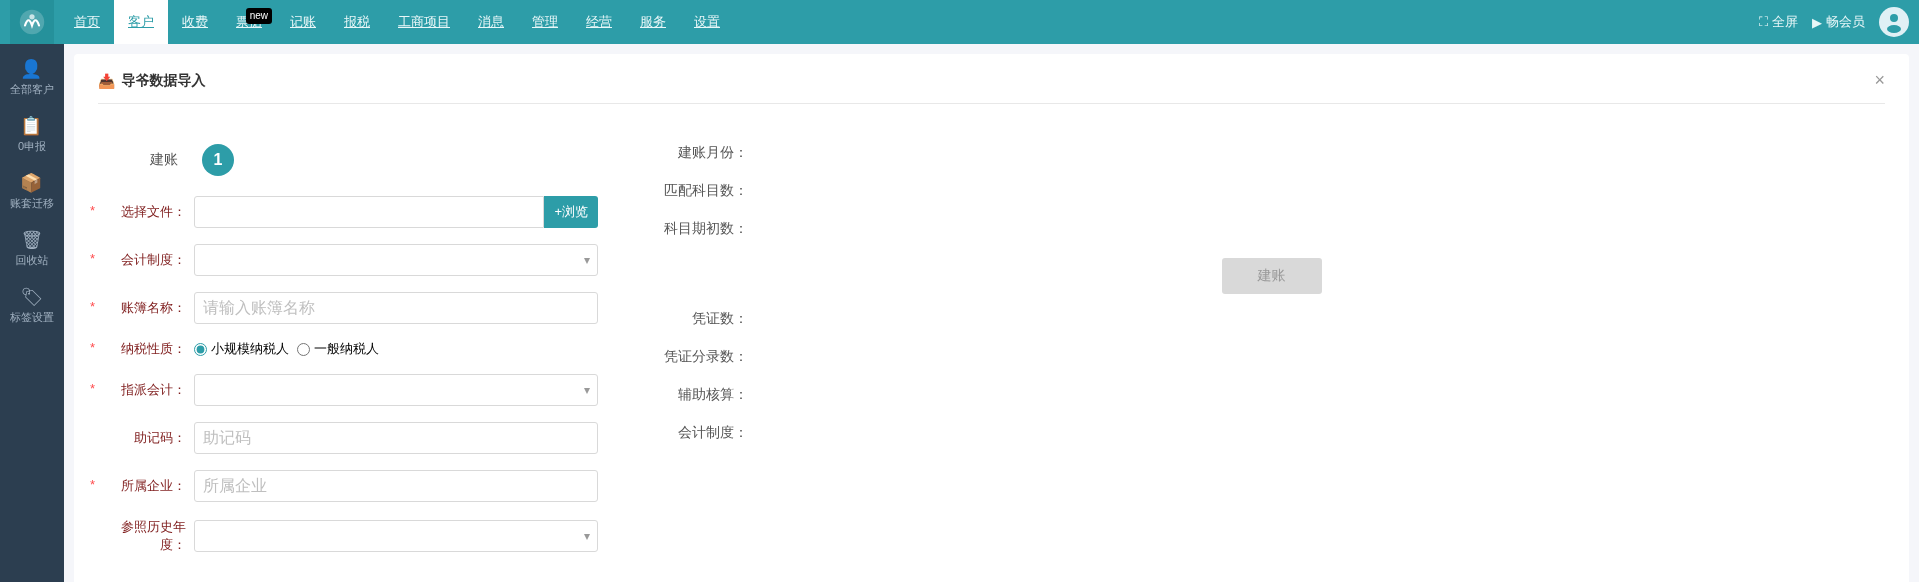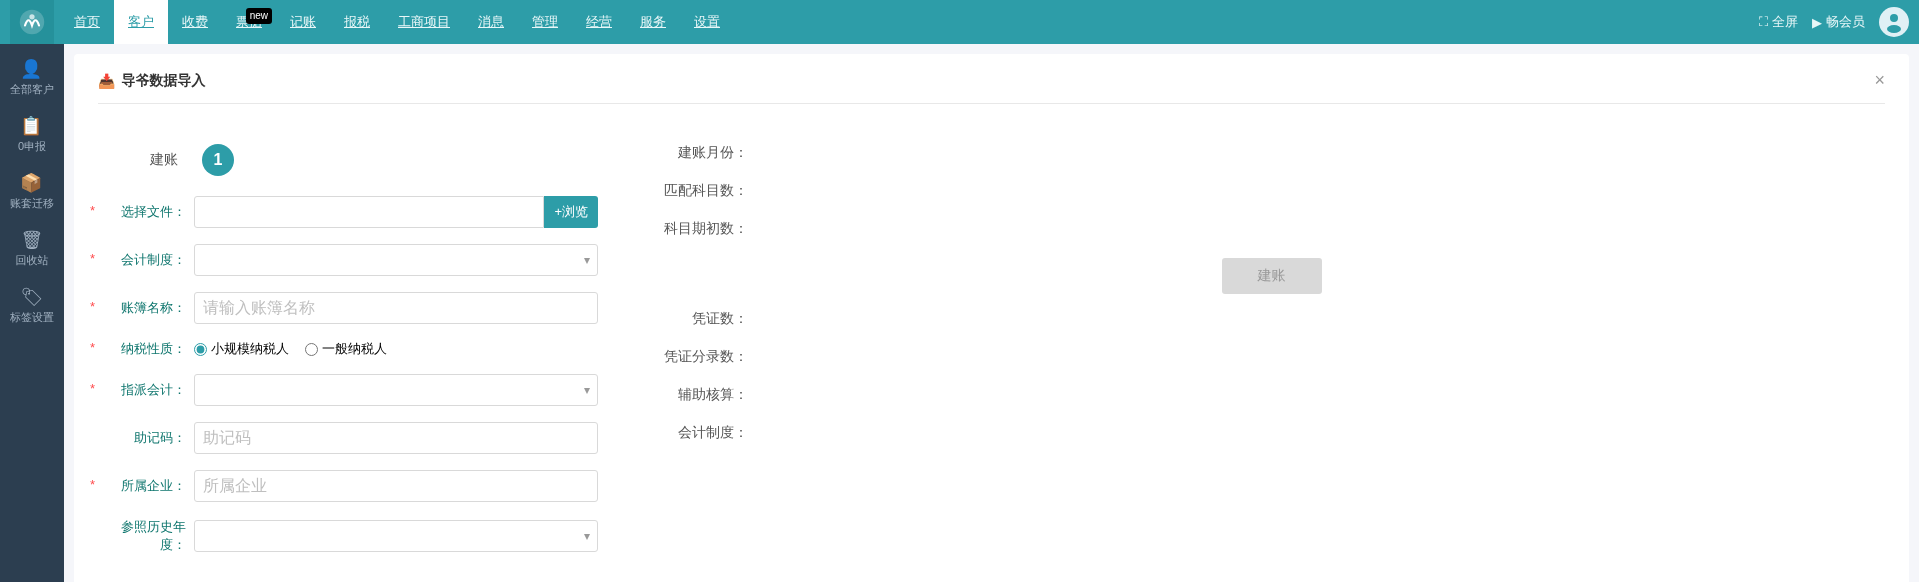--- a/index.html
+++ b/index.html
@@ -74,21 +74,21 @@
       width: 32px; height: 32px; border-radius: 50%; background: #2d9da8;
       color: #fff; font-size: 16px; font-weight: bold;
       display: flex; align-items: center; justify-content: center;
     }
 
     
     .form-row {
       display: flex; align-items: center; margin-bottom: 16px;
     }
     .form-label {
-      width: 88px; text-align: right; margin-right: 8px; color: #0f766e; font-size: 13px;
+      width: 88px; text-align: right; margin-right: 8px; color: #7f1d1d; font-size: 13px;
       flex-shrink: 0; position: relative;
     }
     .form-label.required::before {
       content: '*'; color: #ff4d4f; position: absolute; left: -8px; top: 0;
     }
     .form-control {
       flex: 1; height: 32px; border: 1px solid #d9d9d9; border-radius: 3px;
       padding: 0 8px; font-size: 16px; color: #333; outline: none;
       background: #fff;
     }
@@ -108,21 +108,21 @@
 
     
     .file-row { display: flex; align-items: center; }
     .file-input { flex: 1; height: 32px; border: 1px solid #d9d9d9; border-radius: 3px 0 0 3px; padding: 0 8px; font-size: 13px; background: #fff; outline: none; }
     .file-btn {
       height: 32px; padding: 0 10px; background: #2d9da8; color: #fff;
       border: none; border-radius: 0 3px 3px 0; cursor: pointer; font-size: 13px; white-space: nowrap;
     }
 
     
-    .radio-group { display: flex; align-items: center; gap: 16px; }
+    .radio-group { display: flex; align-items: center; gap: 8px; }
     .radio-item { display: flex; align-items: center; gap: 4px; cursor: pointer; }
     .radio-item input[type=radio] { accent-color: #2d9da8; cursor: pointer; }
 
     
     .info-row { display: flex; align-items: center; margin-bottom: 20px; }
     .info-label { width: 90px; text-align: right; margin-right: 8px; color: #555; font-size: 14px; flex-shrink: 0; }
     .info-value { flex: 1; font-size: 13px; color: #333; }
 
     
     .build-btn-wrap { display: flex; justify-content: center; margin-top: 10px; }

